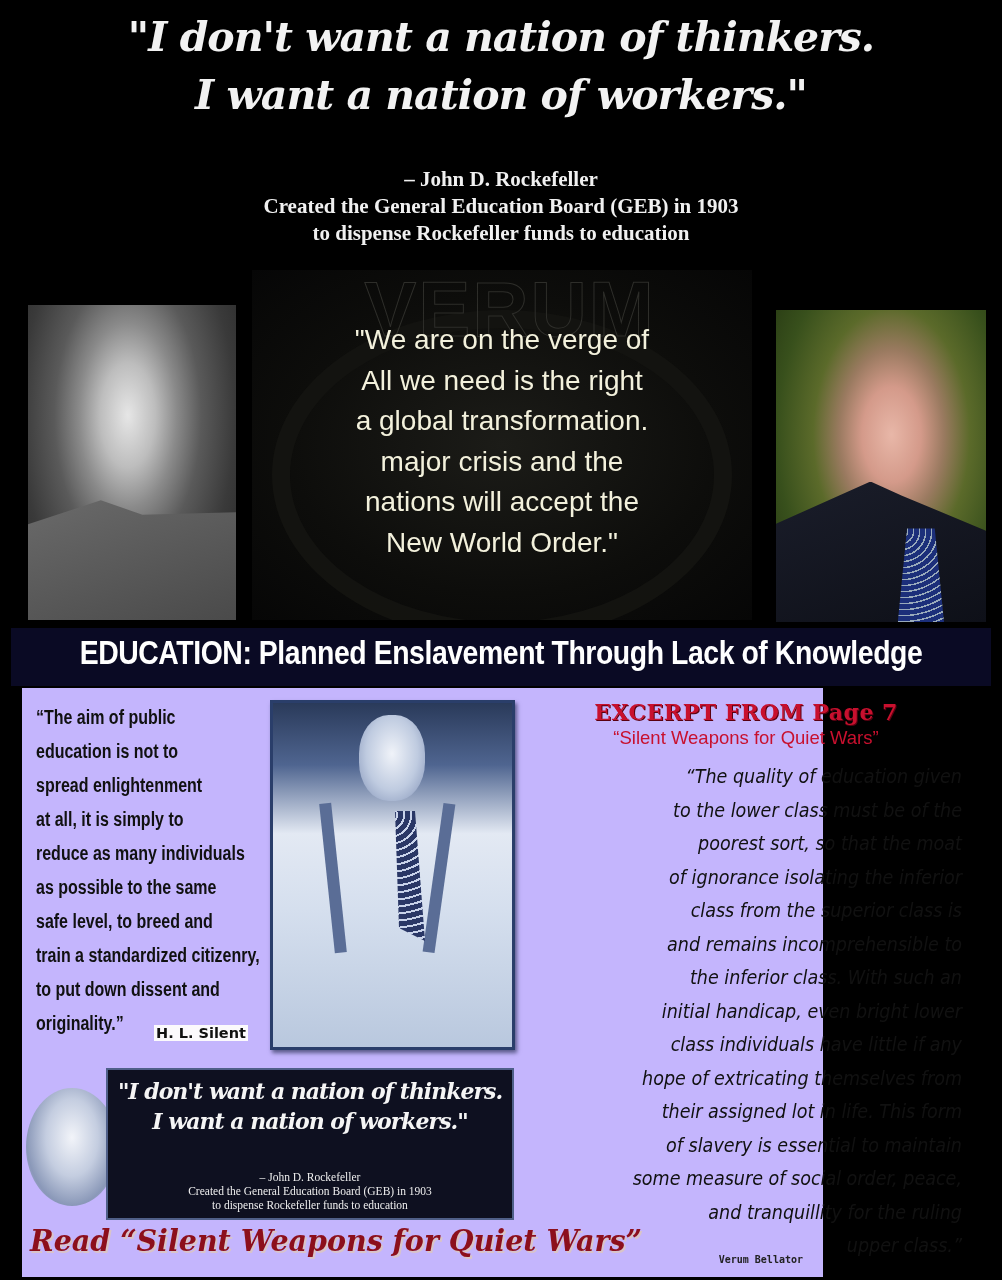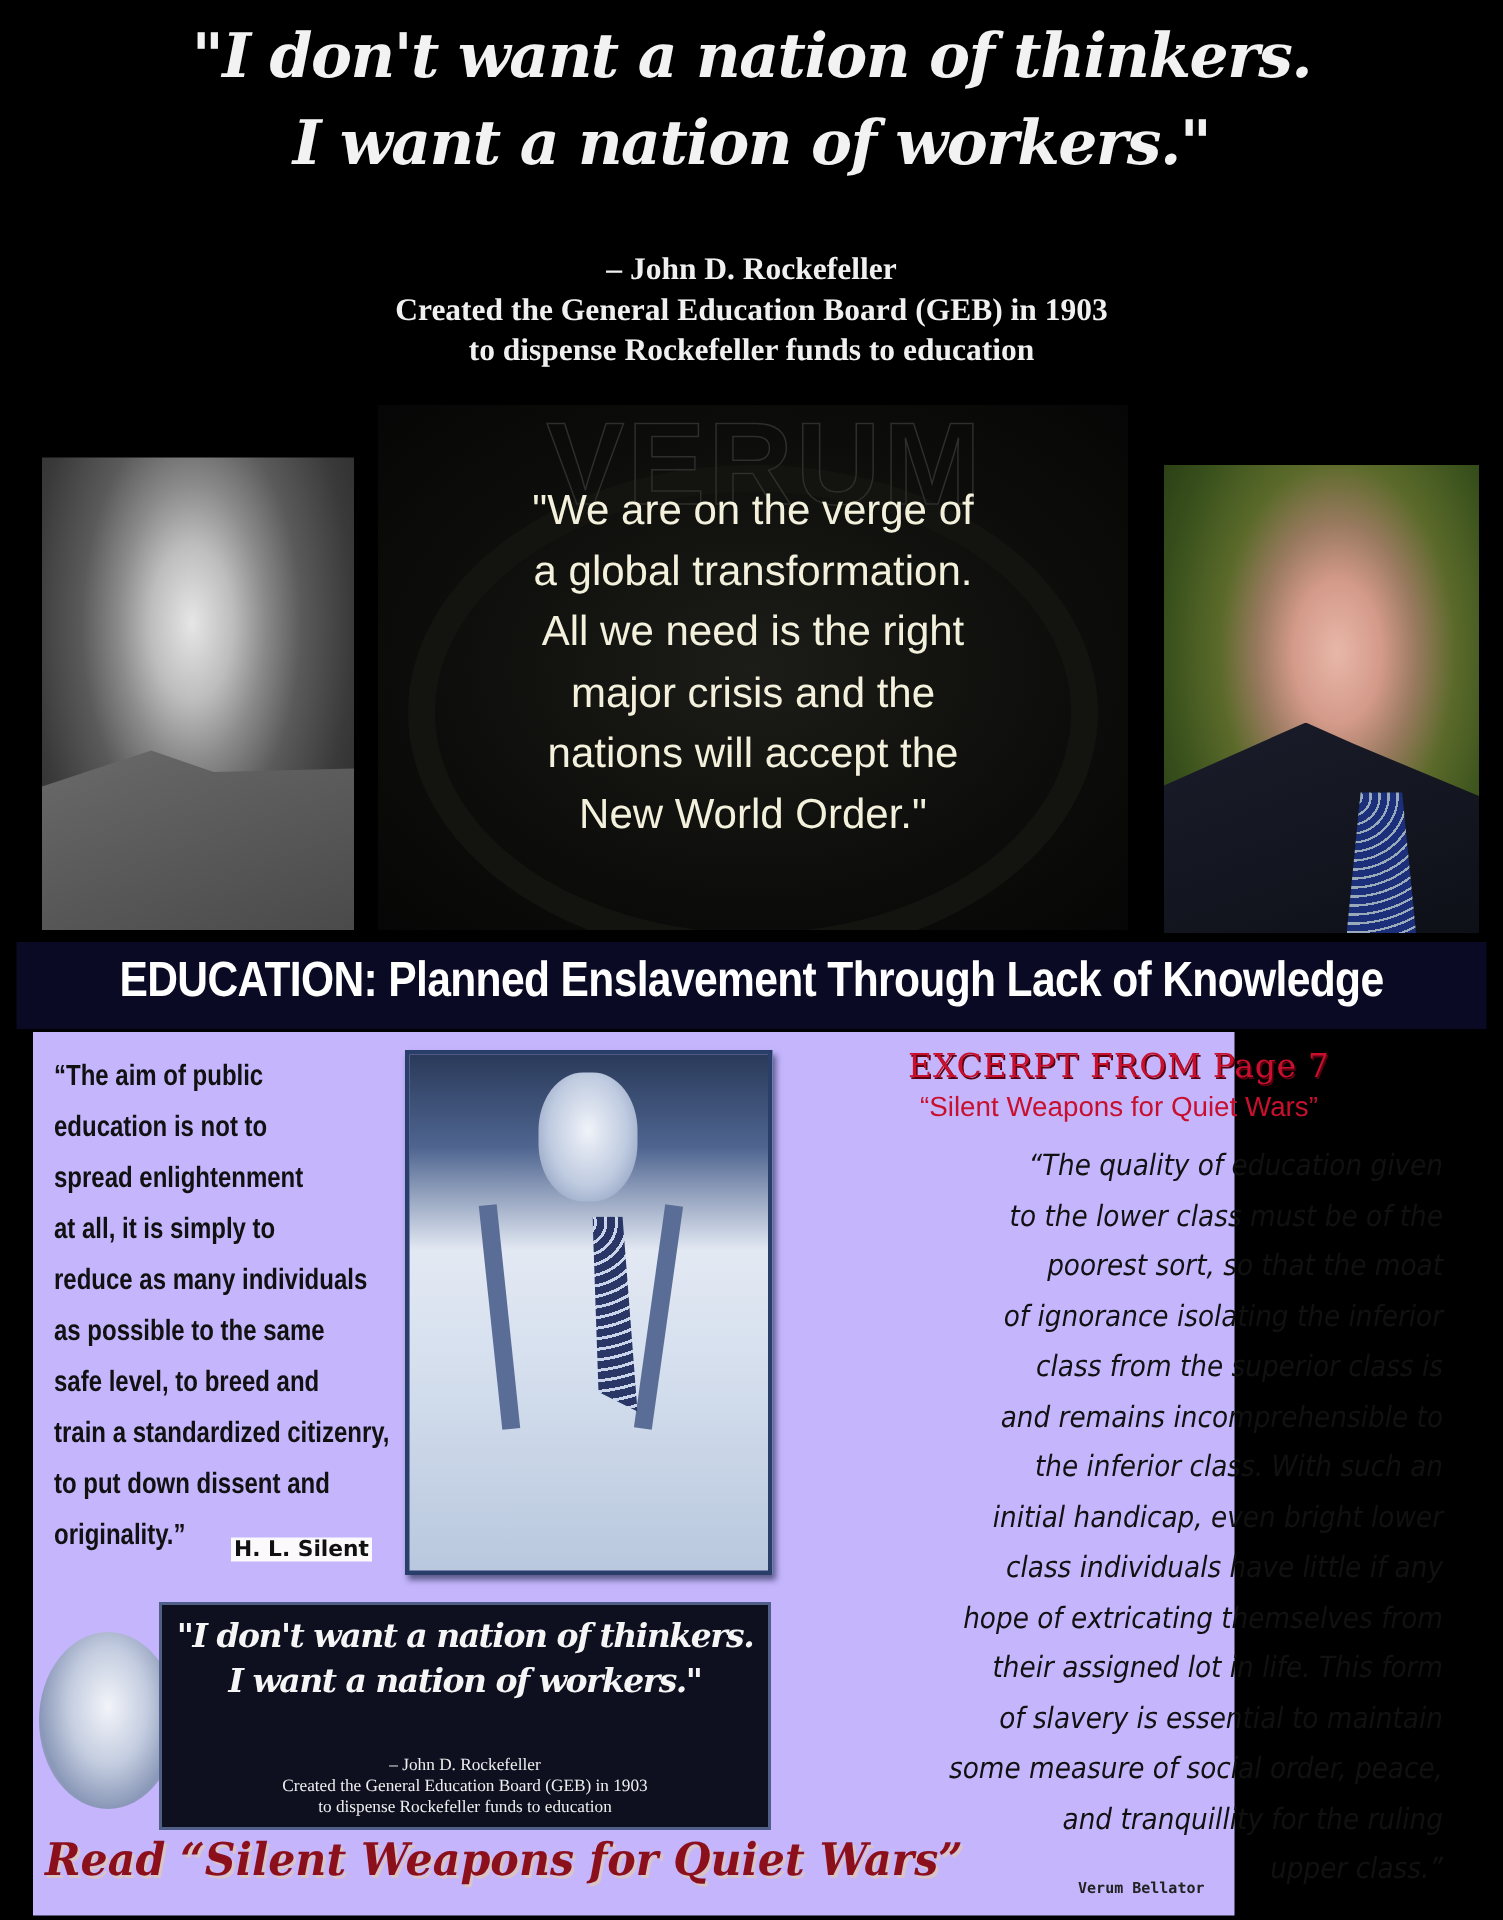--- a/index.html
+++ b/index.html
@@ -126,21 +126,21 @@
   }
   .jdr-oval {
     position: absolute; left: 4px; top: 400px; width: 92px; height: 118px; border-radius: 50%;
     background: radial-gradient(ellipse at 50% 42%, #f2f4f9 0%, #c4cde0 40%, #8a98b8 70%, rgba(251,249,252,0) 100%);
   }
 
   .excerpt {
     position: absolute; left: 500px; top: 10px; width: 448px; text-align: right;
   }
   .excerpt-head {
-    font-family: "DejaVu Serif", serif; font-weight: normal; font-size: 22px; line-height: 28px;
+    font-family: "DejaVu Serif", serif; font-weight: bold; font-size: 22px; line-height: 28px;
     color: #c8102e; text-align: center; letter-spacing: 0.5px;
     text-shadow: 1px 1px 0 #5a0010;
   }
   .excerpt-sub {
     font-family: "Liberation Sans", sans-serif; font-weight: normal; font-size: 18.5px;
     line-height: 24px; color: #c8102e; text-align: center; margin-top: 0px;
   }
   .excerpt-body {
     position: absolute; left: 505px; top: 72px; width: 435px;
     font-family: "DejaVu Sans", sans-serif; font-style: italic; font-size: 19.5px;
@@ -174,22 +174,22 @@
 
 <div class="photo photo-jdr">
   <div class="coat"></div>
 </div>
 
 <div class="mid-panel">
   <div class="emblem"></div>
   <div class="watermark">VERUM</div>
   <div class="mid-quote">
     <div>"We are on the verge of</div>
+    <div>All we need is the right</div>
     <div>a global transformation.</div>
-    <div>All we need is the right</div>
     <div>major crisis and the</div>
     <div>nations will accept the</div>
     <div>New World Order."</div>
   </div>
 </div>
 
 <div class="photo photo-dr">
   <div class="suit"></div>
   <div class="tie"></div>
 </div>

